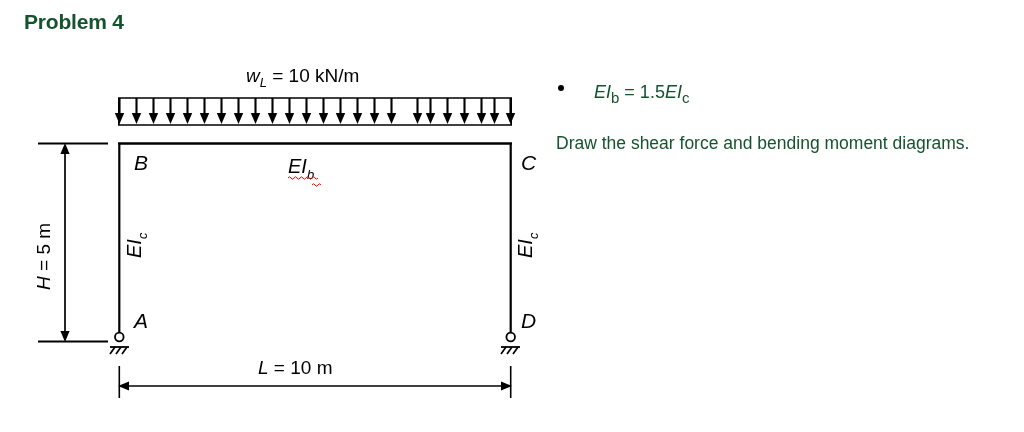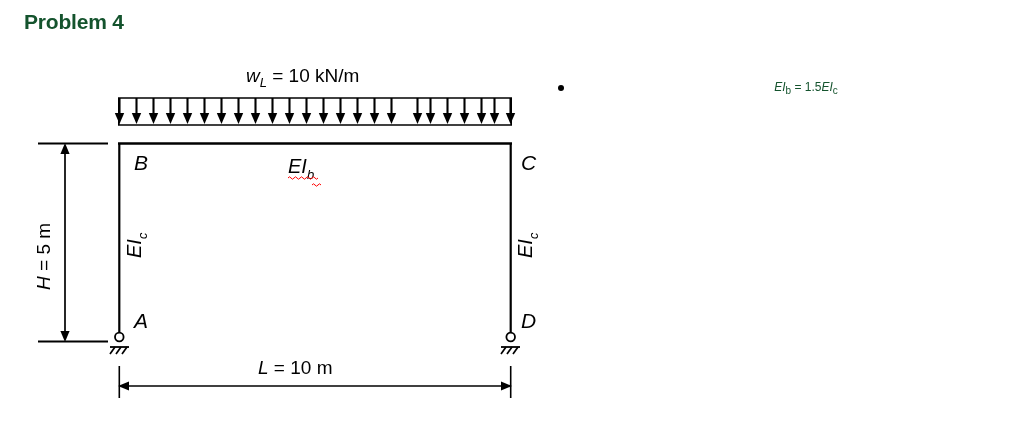--- a/index.html
+++ b/index.html
@@ -78,23 +78,22 @@
     margin: 0;
   }
   #bullet-list {
     margin: 14px 0 0 0;
     padding: 0;
     list-style: none;
   }
   #bullet-list li {
     position: relative;
     padding-left: 38px;
-    font-size: 12px;
-    line-height: 23px;
-    text-align: center;
+    font-size: 18px;
+    line-height: 32px;
   }
   #bullet-list li .dot {
     position: absolute;
     left: 2px;
     top: 9px;
     width: 6px;
     height: 6px;
     background: #000;
     border-radius: 50%;
   }
@@ -277,15 +276,16 @@
 
   <div id="textblock">
 
     <ul id="bullet-list">
       <li>
         <span class="dot"></span>
         <span class="nowrap"><span class="eq">EI</span><sub>b</sub><span> = 1.5</span><span class="eq">EI</span><sub>c</sub></span>
       </li>
     </ul>
 
+    <p id="para2">Draw the shear force and bending moment diagrams.</p>
   </div>
 
 </div>
 
 </body></html>

